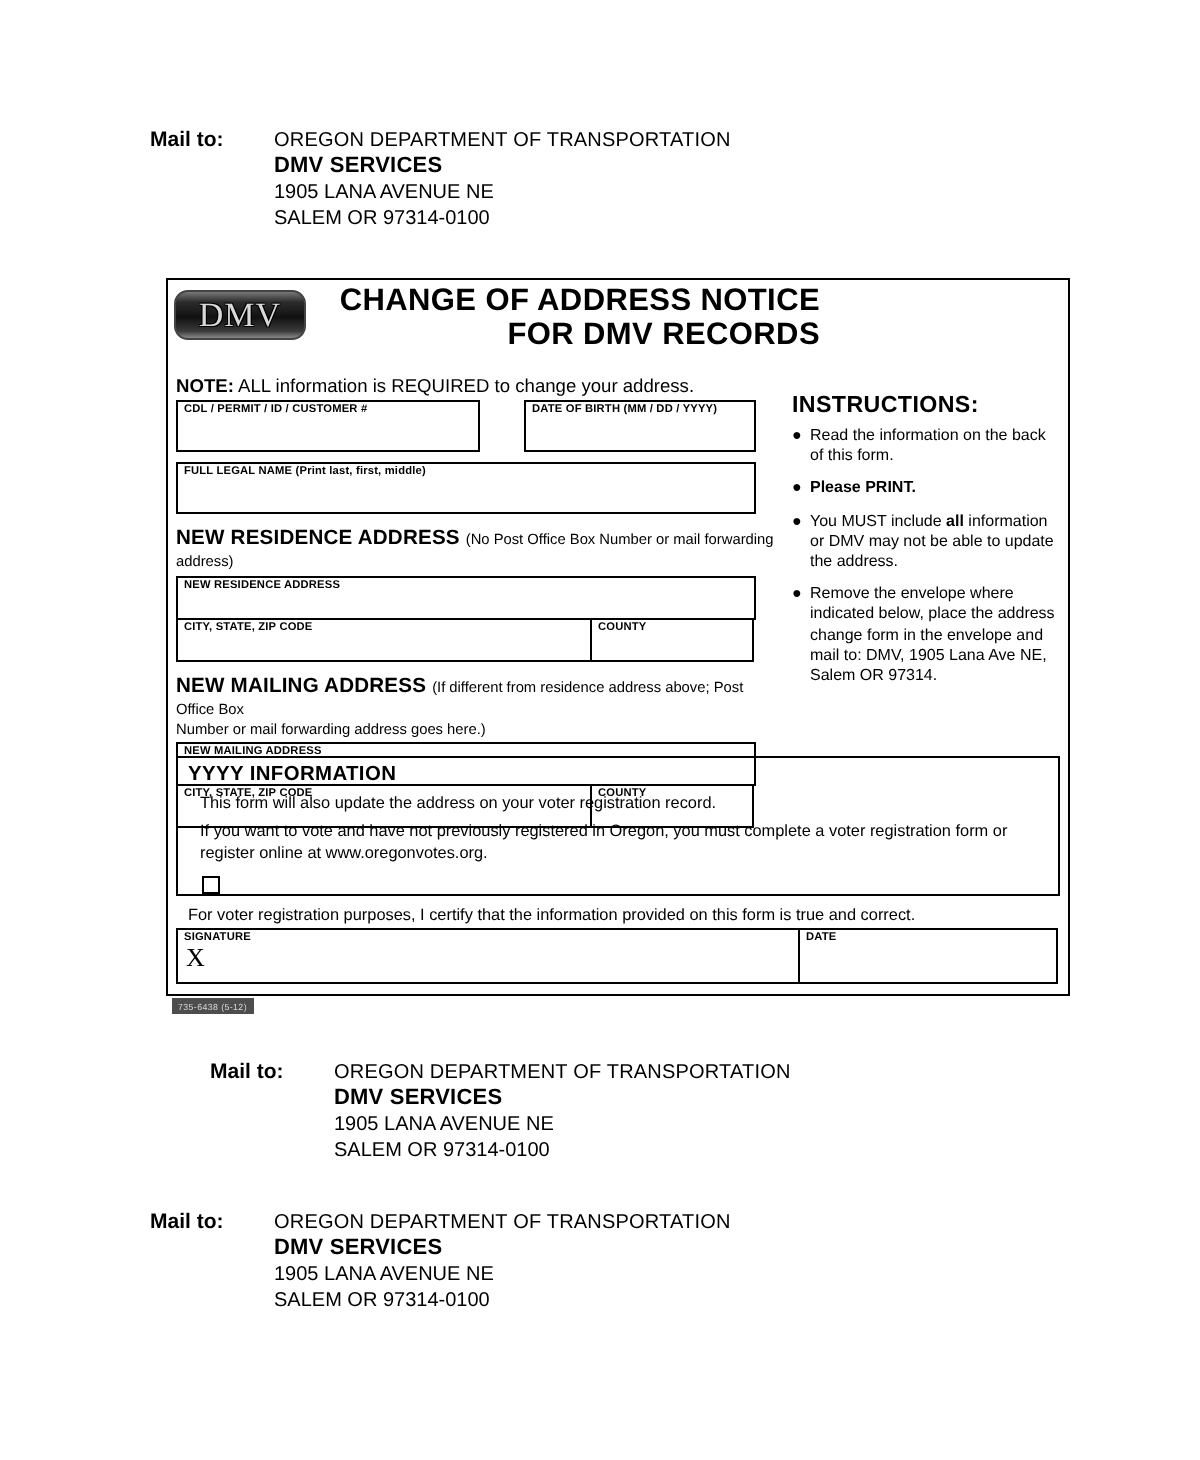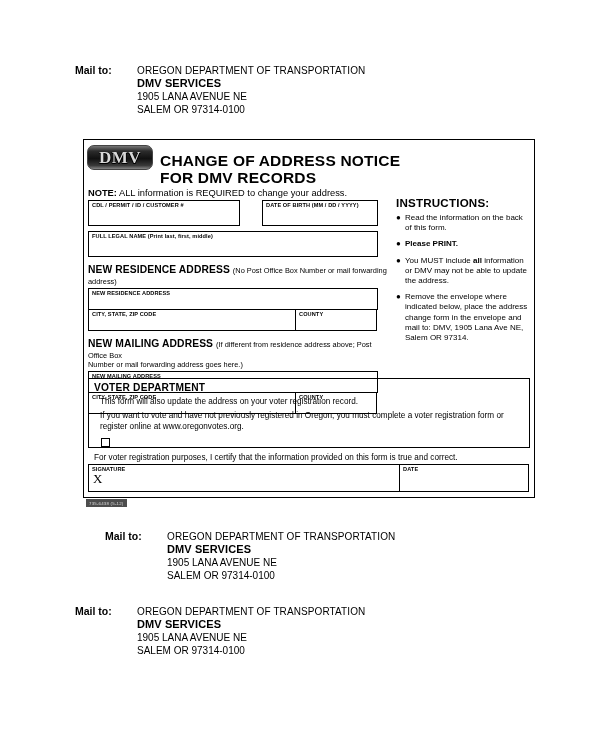--- a/index.html
+++ b/index.html
@@ -73,34 +73,34 @@
     border-radius: 7px;
     background: linear-gradient(to bottom, #777 0%, #2c2c2c 22%, #111 55%, #3a3a3a 85%, #888 100%);
     border: 1px solid #444;
     box-sizing: border-box;
     display: flex;
     align-items: center;
     justify-content: center;
   }
   #dmv-logo .dmv-text {
     font-family: "Liberation Serif", serif;
-    font-weight: bold;
+    font-weight: normal;
     font-size: 17px;
     letter-spacing: 0.5px;
     color: #d8d8d8;
     text-shadow: -0.5px -0.5px 0 #000, 0.5px 0.5px 0 #000,
                  0.5px -0.5px 0 #000, -0.5px 0.5px 0 #000;
     line-height: 1;
   }
   #form-title {
     position: absolute;
     left: 76px;
-    top: 12px;
+    top: 2px;
     width: 250px;
-    text-align: left;
+    text-align: right;
     font-size: 15.5px;
     font-weight: bold;
     line-height: 17px;
     letter-spacing: 0.2px;
   }
   #oregon-law-box {
     position: absolute;
     right: 6px;
     top: 3px;
     width: 107px;
@@ -391,21 +391,21 @@
       <span class="instr-text"><span>You MUST include </span><b>all</b><span> information or DMV may not be able to update the address.</span></span>
     </div>
 
     <div class="instr-item">
       <span class="instr-bullet">●</span>
       <span class="instr-text">Remove the envelope where indicated below, place the address change form in the envelope and mail to: DMV, 1905 Lana Ave NE, Salem OR 97314.</span>
     </div>
   </div>
 
   <div id="voter-box">
-    <div id="voter-title">VOTER DEPARTMENT</div>
+    <div id="voter-title">YYYY INFORMATION</div>
     <div class="voter-p">This form will also update the address on your voter registration record.</div>
     <div class="voter-p">If you want to vote and have not previously registered in Oregon, you must complete  a voter registration form or register online at www.oregonvotes.org.</div>
     <div id="voter-optout">
       <span id="voter-checkbox"></span>
     </div>
   </div>
 
   <div id="certify-line">For voter registration purposes, I certify that the information provided on this form is true and correct.</div>
 
   <div id="sig-row">

